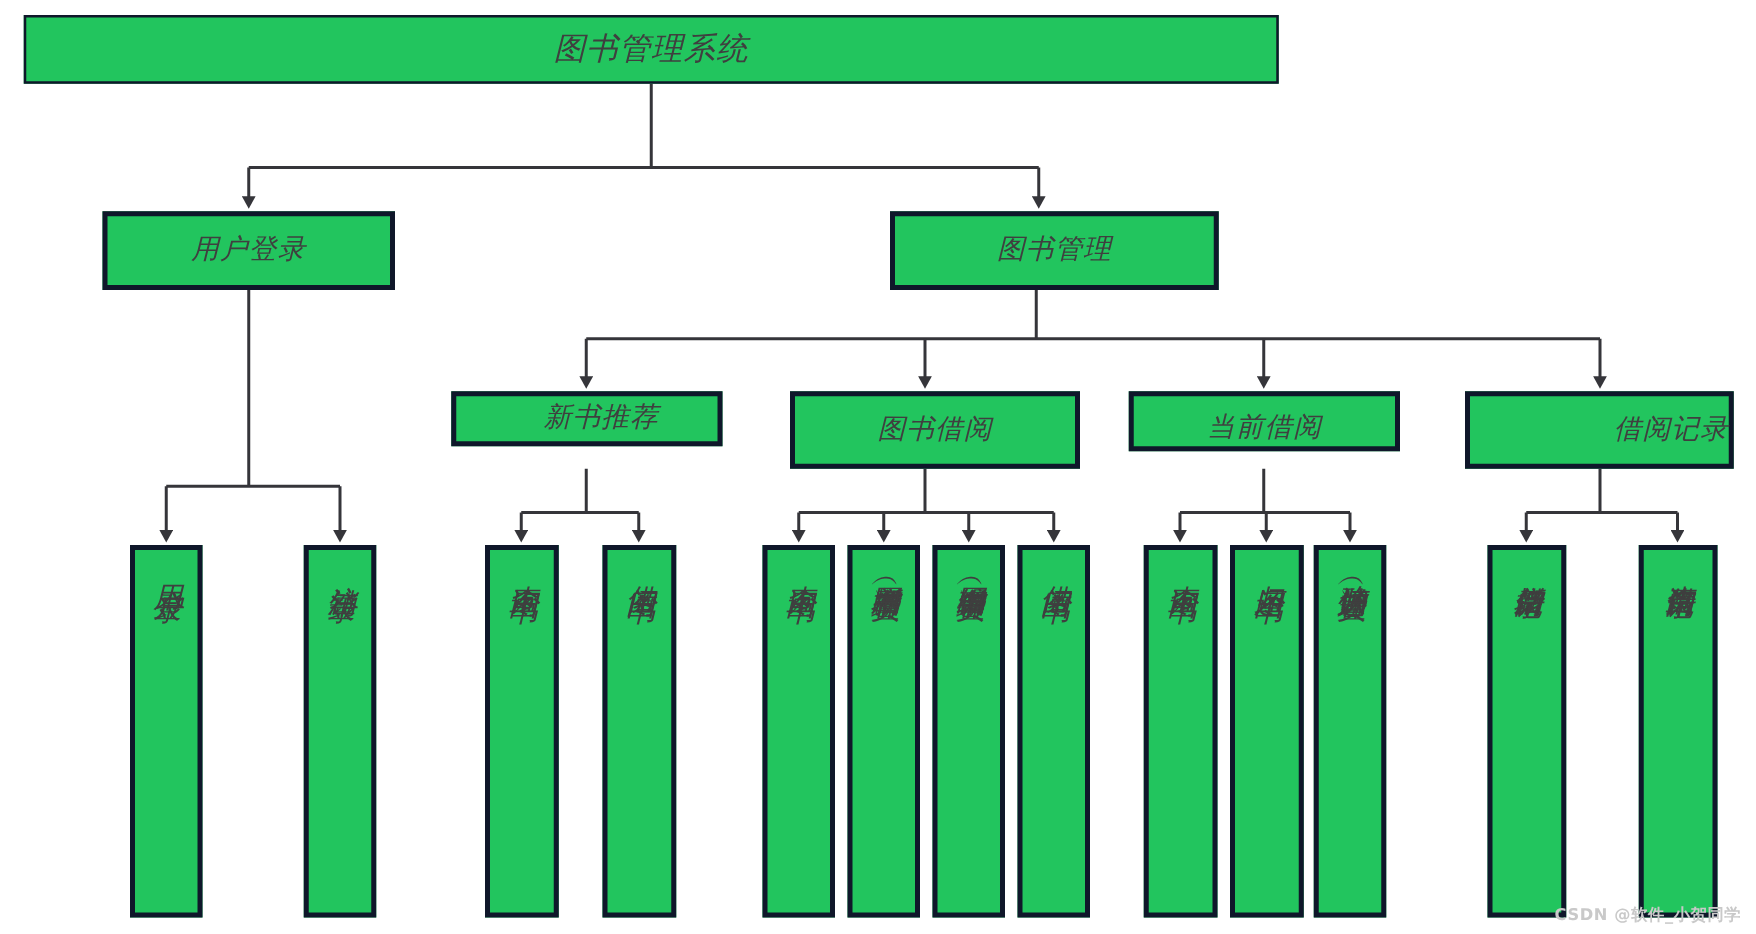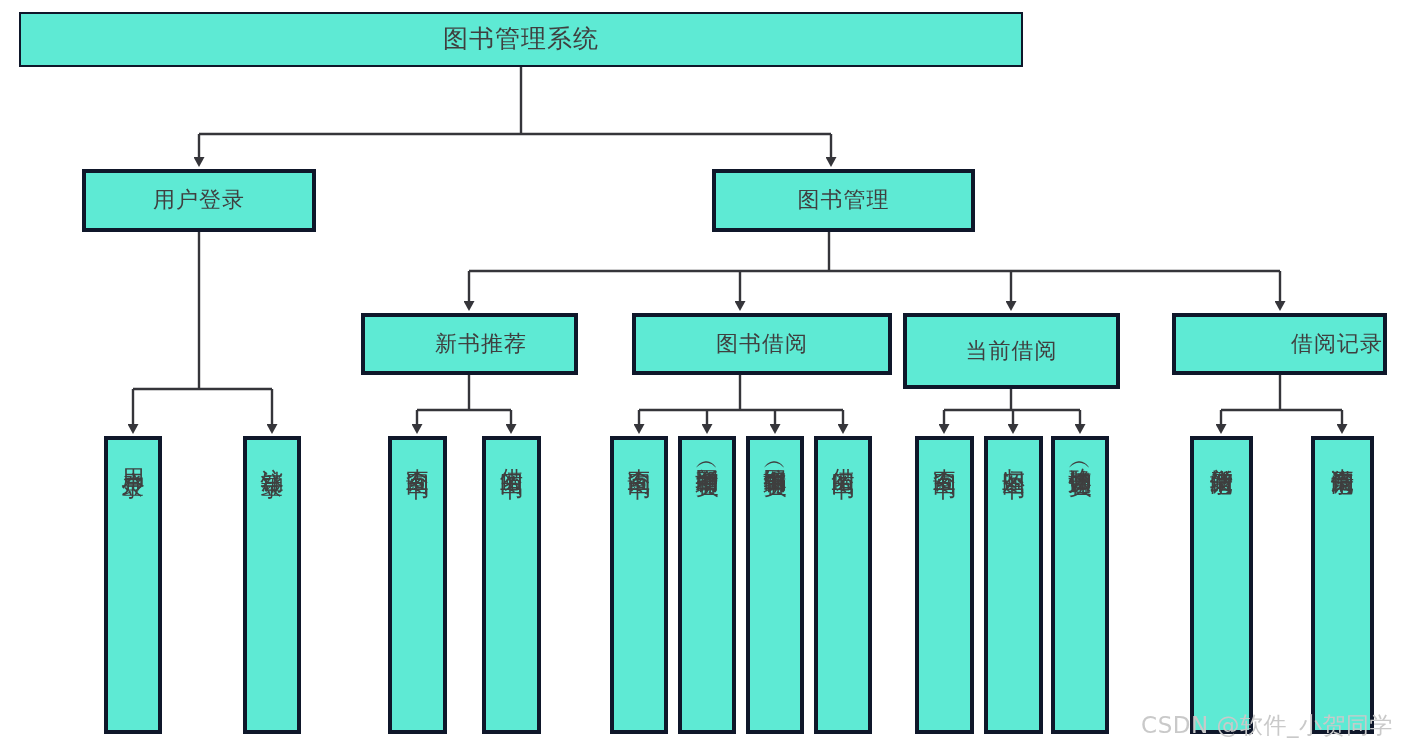--- a/index.html
+++ b/index.html
@@ -19,27 +19,28 @@
     position:absolute;
     left:0; top:0;
     width:1405px; height:747px;
     pointer-events:none;
   }
 
   
   .node{
     position:absolute;
     box-sizing:border-box;
-    background:#5eead4;
+    background:#22c55e;
     border:4px solid #0f172a;
     display:flex;
     align-items:center;
     justify-content:center;
     color:#3a3a3a;
     z-index:2;
+    font-style:italic;
   }
   .node .lbl{
     display:block;
     text-align:center;
     line-height:1.22;
     color:#3f3f3f;
     white-space:pre;
   }
 
   
@@ -62,26 +63,27 @@
     line-height:1;
     white-space:pre;
   }
   .n-leaf.tall .lbl{ letter-spacing:1px; }
 
   
   #watermark{
     position:absolute;
     right:12px;
     bottom:6px;
-    font-size:23px;
+    font-size:13px;
     color:#c9c9c9;
     letter-spacing:.5px;
     white-space:nowrap;
     z-index:5;
     font-family:"DejaVu Sans","Liberation Sans",sans-serif;
+    font-weight:bold;
   }
 </style>
 </head>
 <body>
 
 <div id="canvas">
 
   <svg id="edges" viewBox="0 0 1405 747" xmlns="http://www.w3.org/2000/svg">
     <defs>
       <marker id="arrow" markerWidth="10" markerHeight="11" refX="1" refY="5.5" orient="auto" markerUnits="userSpaceOnUse">
@@ -136,27 +138,27 @@
     <span class="lbl">图书管理系统</span>
   </div>
 
   <div class="node n-mid" id="l2-0" style="left: 82px; top: 169px; width: 234px; height: 63px;">
     <span class="lbl">用户登录</span>
   </div>
   <div class="node n-mid" id="l2-1" style="left: 712px; top: 169px; width: 263px; height: 63px;">
     <span class="lbl">图书管理</span>
   </div>
 
-  <div class="node n-mid" id="l3-0" style="left: 361px; top: 313px; width: 217px; height: 62px; padding-left: 23px;">
+  <div class="node n-mid" id="l3-0" style="left: 361px; top: 313px; width: 217px; height: 44px; padding-left: 23px;">
     <span class="lbl">新书推荐</span>
   </div>
-  <div class="node n-mid" id="l3-1" style="left: 632px; top: 313px; width: 260px; height: 62px;">
+  <div class="node n-mid" id="l3-1" style="left: 632px; top: 313px; width: 232px; height: 62px;">
     <span class="lbl">图书借阅</span>
   </div>
-  <div class="node n-mid" id="l3-2" style="left: 903px; top: 313px; width: 217px; height: 76px;">
+  <div class="node n-mid" id="l3-2" style="left: 903px; top: 313px; width: 217px; height: 48px; align-items: flex-end;">
     <span class="lbl">当前借阅</span>
   </div>
   <div class="node n-mid" id="l3-3" style="left: 1172px; top: 313px; width: 215px; height: 62px; justify-content: flex-end;">
     <span class="lbl">借阅记录</span>
   </div>
 
   <div class="node n-leaf" id="lf-0" style="left: 104px; top: 436px; width: 58px; height: 298px;">
       <span class="lbl">用户登录</span>
     </div>
   <div class="node n-leaf" id="lf-1" style="left: 243px; top: 436px; width: 58px; height: 298px;">

